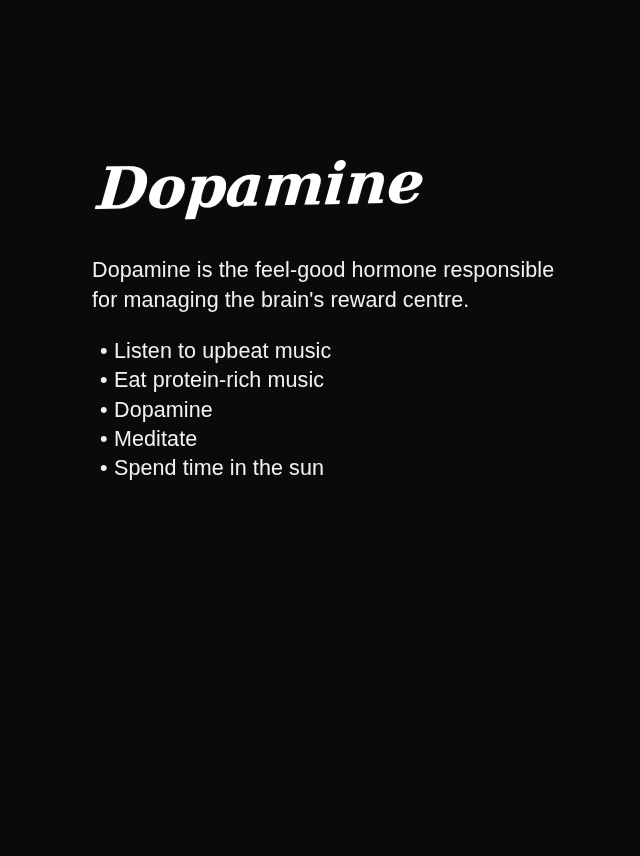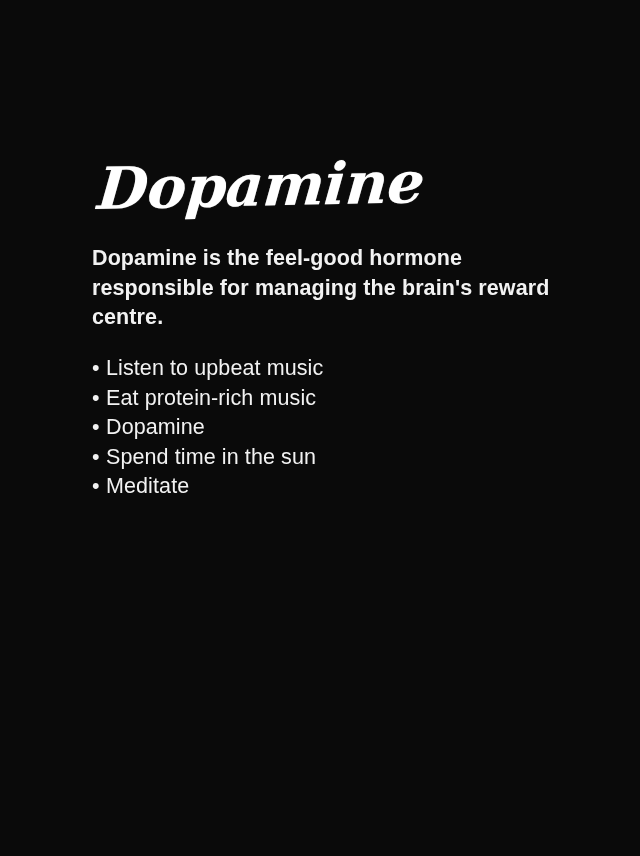--- a/index.html
+++ b/index.html
@@ -33,30 +33,30 @@
     font-size: 58px;
     line-height: 1.0;
     color: #ffffff;
     letter-spacing: -0.5px;
     margin: 0 0 0 6px;
     transform: skewX(-6deg) rotate(-1.2deg);
     transform-origin: left center;
     text-shadow: 0 0 1px rgba(255,255,255,0.45);
   }
   .intro {
-    margin-top: 26px;
+    margin-top: 38px;
     font-size: 21.5px;
     line-height: 1.38;
     color: #f2f2f2;
-    font-weight: 700;
+    font-weight: 400;
     letter-spacing: 0.1px;
   }
   .bullets {
     list-style: none;
-    margin: 0;
+    margin: 8px;
     padding: 0;
   }
   .bullets li {
     font-size: 21.5px;
     line-height: 1.365;
     color: #f2f2f2;
     letter-spacing: 0.1px;
     white-space: nowrap;
   }
   .bullets li::before {
@@ -70,17 +70,17 @@
 <body>
 
 <div class="card">
   <div class="content">
     <h1 class="title">Dopamine</h1>
     <p class="intro">Dopamine is the feel-good hormone responsible for managing the brain's reward centre.</p>
     <ul class="bullets">
       <li>Listen to upbeat music</li>
       <li>Eat protein-rich music</li>
       <li>Dopamine</li>
+      <li>Meditate</li>
       <li>Spend time in the sun</li>
-      <li>Meditate</li>
     </ul>
   </div>
 </div>
 
 </body></html>

